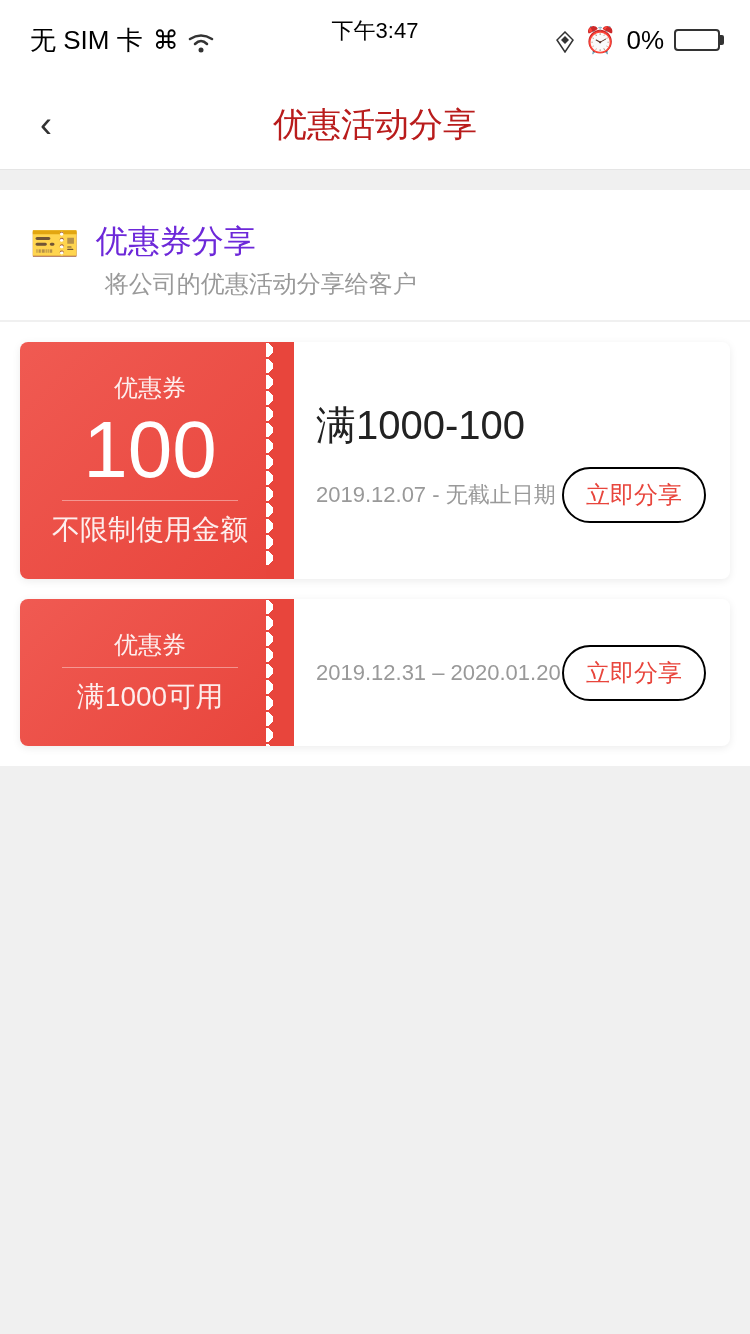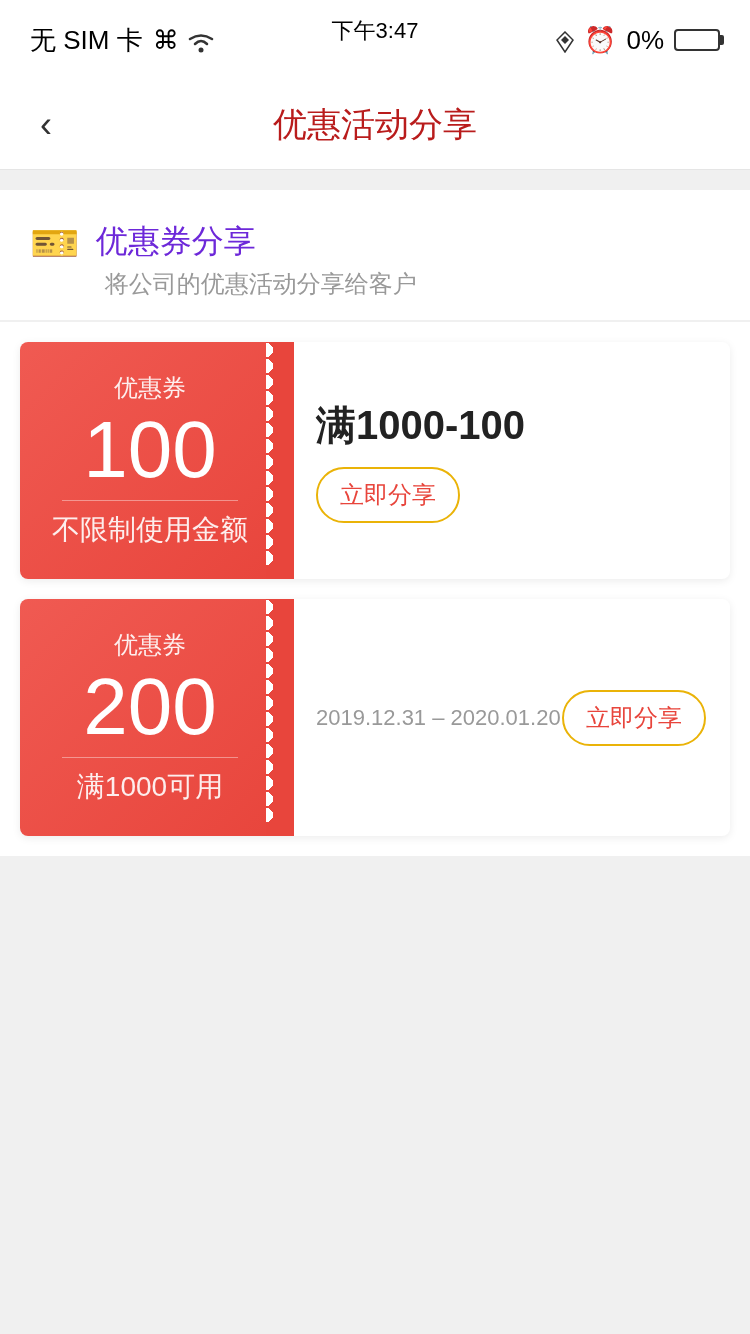--- a/index.html
+++ b/index.html
@@ -210,34 +210,34 @@
     .coupon-right {
       flex: 1;
       padding: 24px 24px 24px 36px;
       display: flex;
       flex-direction: column;
       justify-content: center;
       gap: 14px;
     }
     .coupon-name {
       font-size: 40px;
-      font-weight: 700;
+      font-weight: 400;
       color: #222;
     }
     .coupon-bottom-row {
       display: flex;
       align-items: center;
       justify-content: space-between;
     }
     .coupon-date {
       font-size: 22px;
       color: #999;
     }
     .share-button {
-      border: 2px solid #eab308;
+      border: 2px solid #000000;
       color: #e8453c;
       background: #fff;
       border-radius: 30px;
       padding: 10px 22px;
       font-size: 24px;
       cursor: pointer;
       white-space: nowrap;
     }
 
     
@@ -296,29 +296,29 @@
   <div class="coupon-card">
     <div class="coupon-left">
       <div class="coupon-label">优惠券</div>
       <div class="coupon-amount">100</div>
       <div class="coupon-divider"></div>
       <div class="coupon-condition">不限制使用金额</div>
     </div>
     <div class="coupon-right">
       <div class="coupon-name">满1000-100</div>
       <div class="coupon-bottom-row">
+        <span class="coupon-date">2019.12.07 - 无截止日期</span>
         <button class="share-button">立即分享</button>
       </div>
     </div>
   </div>
 
   <div class="coupon-card">
     <div class="coupon-left">
       <div class="coupon-label">优惠券</div>
-      <div class="coupon-amount">200</div>
       <div class="coupon-divider"></div>
       <div class="coupon-condition">满1000可用</div>
     </div>
     <div class="coupon-right">
       <div class="coupon-bottom-row">
         <span class="coupon-date">2019.12.31 – 2020.01.20</span>
         <button class="share-button">立即分享</button>
       </div>
     </div>
   </div>

